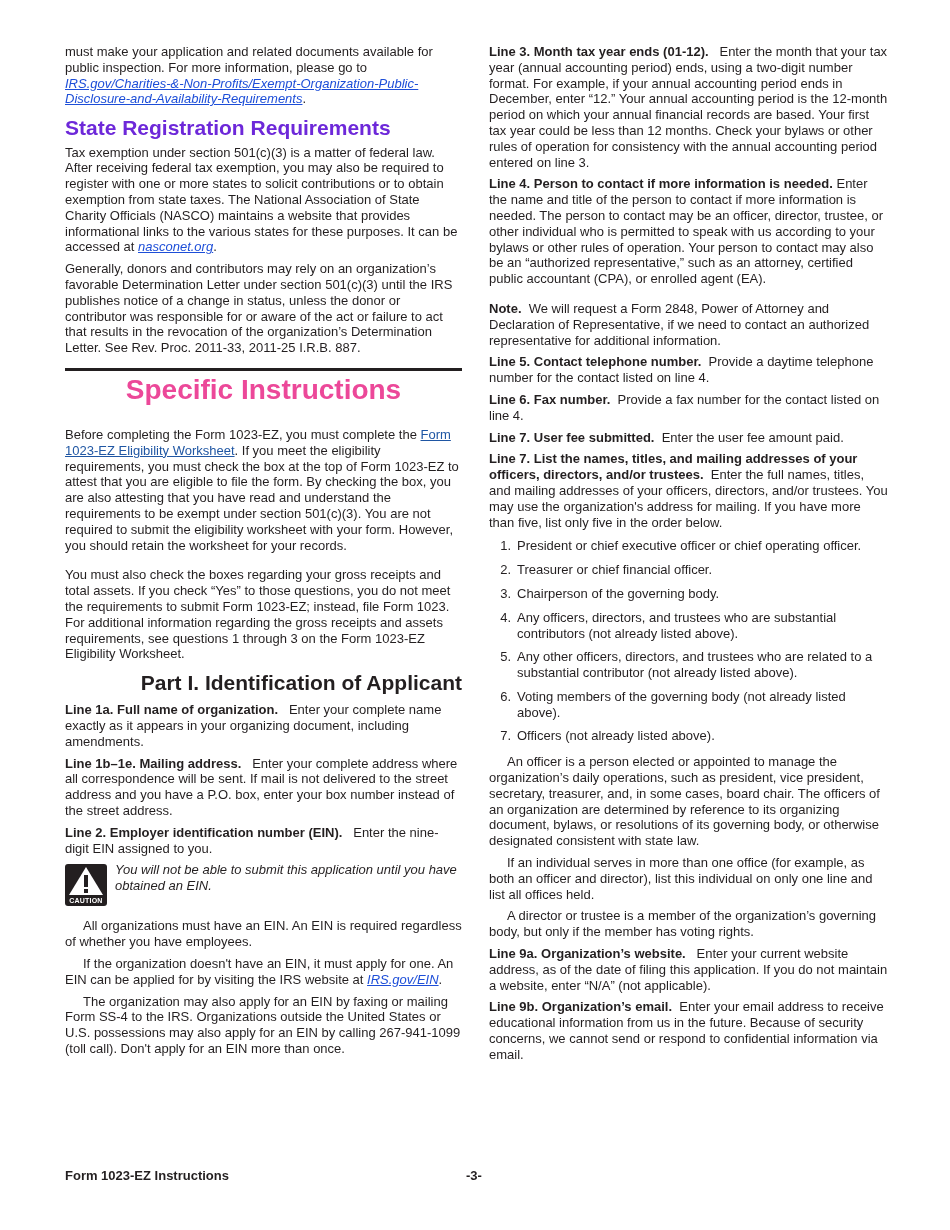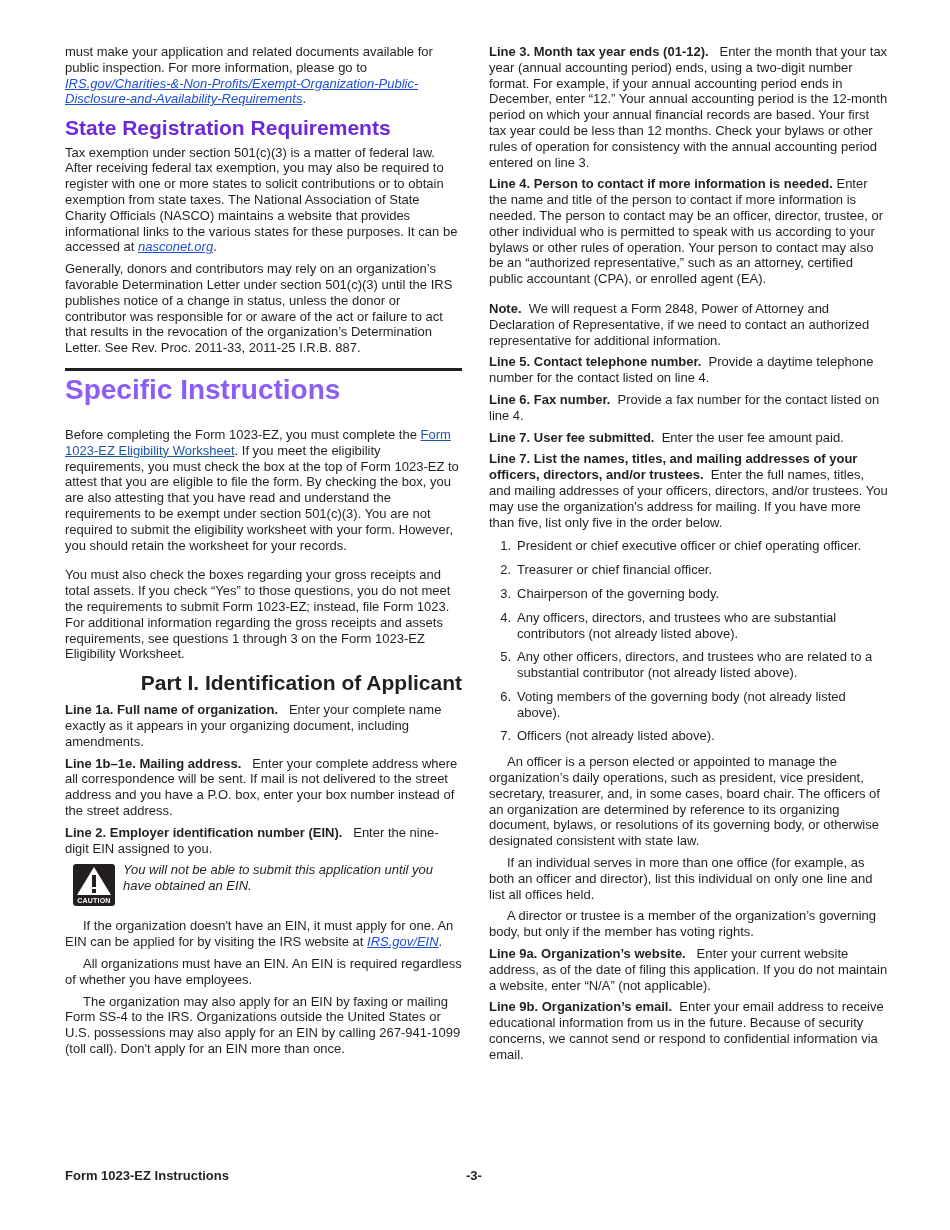--- a/index.html
+++ b/index.html
@@ -20,29 +20,29 @@
     a.link { color: #1d4ed8; font-style: italic; text-decoration: underline; }
     a.link-plain { color: #1f56a3; text-decoration: underline; }
     b, .bold { font-weight: bold; }
     h2.section {
       font-size: 21px; line-height: 26.5px; font-weight: bold;
       margin: 8px 0 3px 0; color: #6d28d9;
     }
     h1.chapter {
       font-size: 28px; line-height: 34px; font-weight: bold;
       margin: 0 0 20px 0; padding-top: 2px;
-      border-top: 3px solid #231f20; color: #8b5cf6;
+      border-top: 3px solid #231f20; color: #ec4899; text-align: center;
     }
     .ruled { margin-top: 12px; }
     h2.part {
       font-size: 21px; line-height: 26px; font-weight: bold;
       margin: 8px 0 6px 0;
       text-align: right;
     }
-    .caution-row { display: flex; align-items: flex-start; margin: 4px 0 12px 8px; }
+    .caution-row { display: flex; align-items: flex-start; margin: 4px 0 12px 0; }
     .caution-icon {
       width: 42px; height: 42px; background: #231f20; border-radius: 3px;
       flex: 0 0 42px; margin-right: 8px; position: relative; margin-top: 2px;
     }
     .caution-icon svg { position: absolute; left: 3px; top: 2px; }
     .caution-icon .caution-label {
       position: absolute; bottom: 1px; left: 0; right: 0; text-align: center;
       color: #fff; font-size: 7px; line-height: 8px; font-weight: bold; letter-spacing: 0.2px;
     }
     .caution-text { font-style: italic; }
@@ -87,22 +87,22 @@
       <svg width="36" height="30" viewBox="0 0 36 30">
         <polygon points="18,1 35,29 1,29" fill="#ffffff"></polygon>
         <rect x="16" y="9" width="4" height="12" fill="#231f20"></rect>
         <rect x="16" y="23" width="4" height="4" fill="#231f20"></rect>
       </svg>
       <div class="caution-label">CAUTION</div>
     </div>
     <p class="caution-text">You will not be able to submit this application until you have obtained an EIN.</p>
   </div>
 
+  <p class="para indent">All organizations must have an EIN. An EIN is required regardless of whether you have employees.</p>
   <p class="para indent"><span>If the organization doesn't have an EIN, it must apply for one. An EIN can be applied for by visiting the IRS website at </span><a class="link" href="#">IRS.gov/EIN</a><span>.</span></p>
-  <p class="para indent">All organizations must have an EIN. An EIN is required regardless of whether you have employees.</p>
   <p class="para indent">The organization may also apply for an EIN by faxing or mailing Form SS-4 to the IRS. Organizations outside the United States or U.S. possessions may also apply for an EIN by calling 267-941-1099 (toll call). Don't apply for an EIN more than once.</p>
 </div>
 
 <div class="col col-right">
 
   <p class="para"><b>Line 3. Month tax year ends (01-12).</b>&nbsp;&nbsp; <span>Enter the month that your tax year (annual accounting period) ends, using a two-digit number format. For example, if your annual accounting period ends in December, enter “12.” Your annual accounting period is the 12-month period on which your annual financial records are based. Your first tax year could be less than 12 months. Check your bylaws or other rules of operation for consistency with the annual accounting period entered on line 3.</span></p>
 
   <p class="gap"><b>Line 4. Person to contact if more information is needed.</b> <span>Enter the name and title of the person to contact if more information is needed. The person to contact may be an officer, director, trustee, or other individual who is permitted to speak with us according to your bylaws or other rules of operation. Your person to contact may also be an “authorized representative,” such as an attorney, certified public accountant (CPA), or enrolled agent (EA).</span></p>
 
   <p class="para"><b>Note.</b>&nbsp; <span>We will request a Form 2848, Power of Attorney and Declaration of Representative, if we need to contact an authorized representative for additional information.</span></p>

